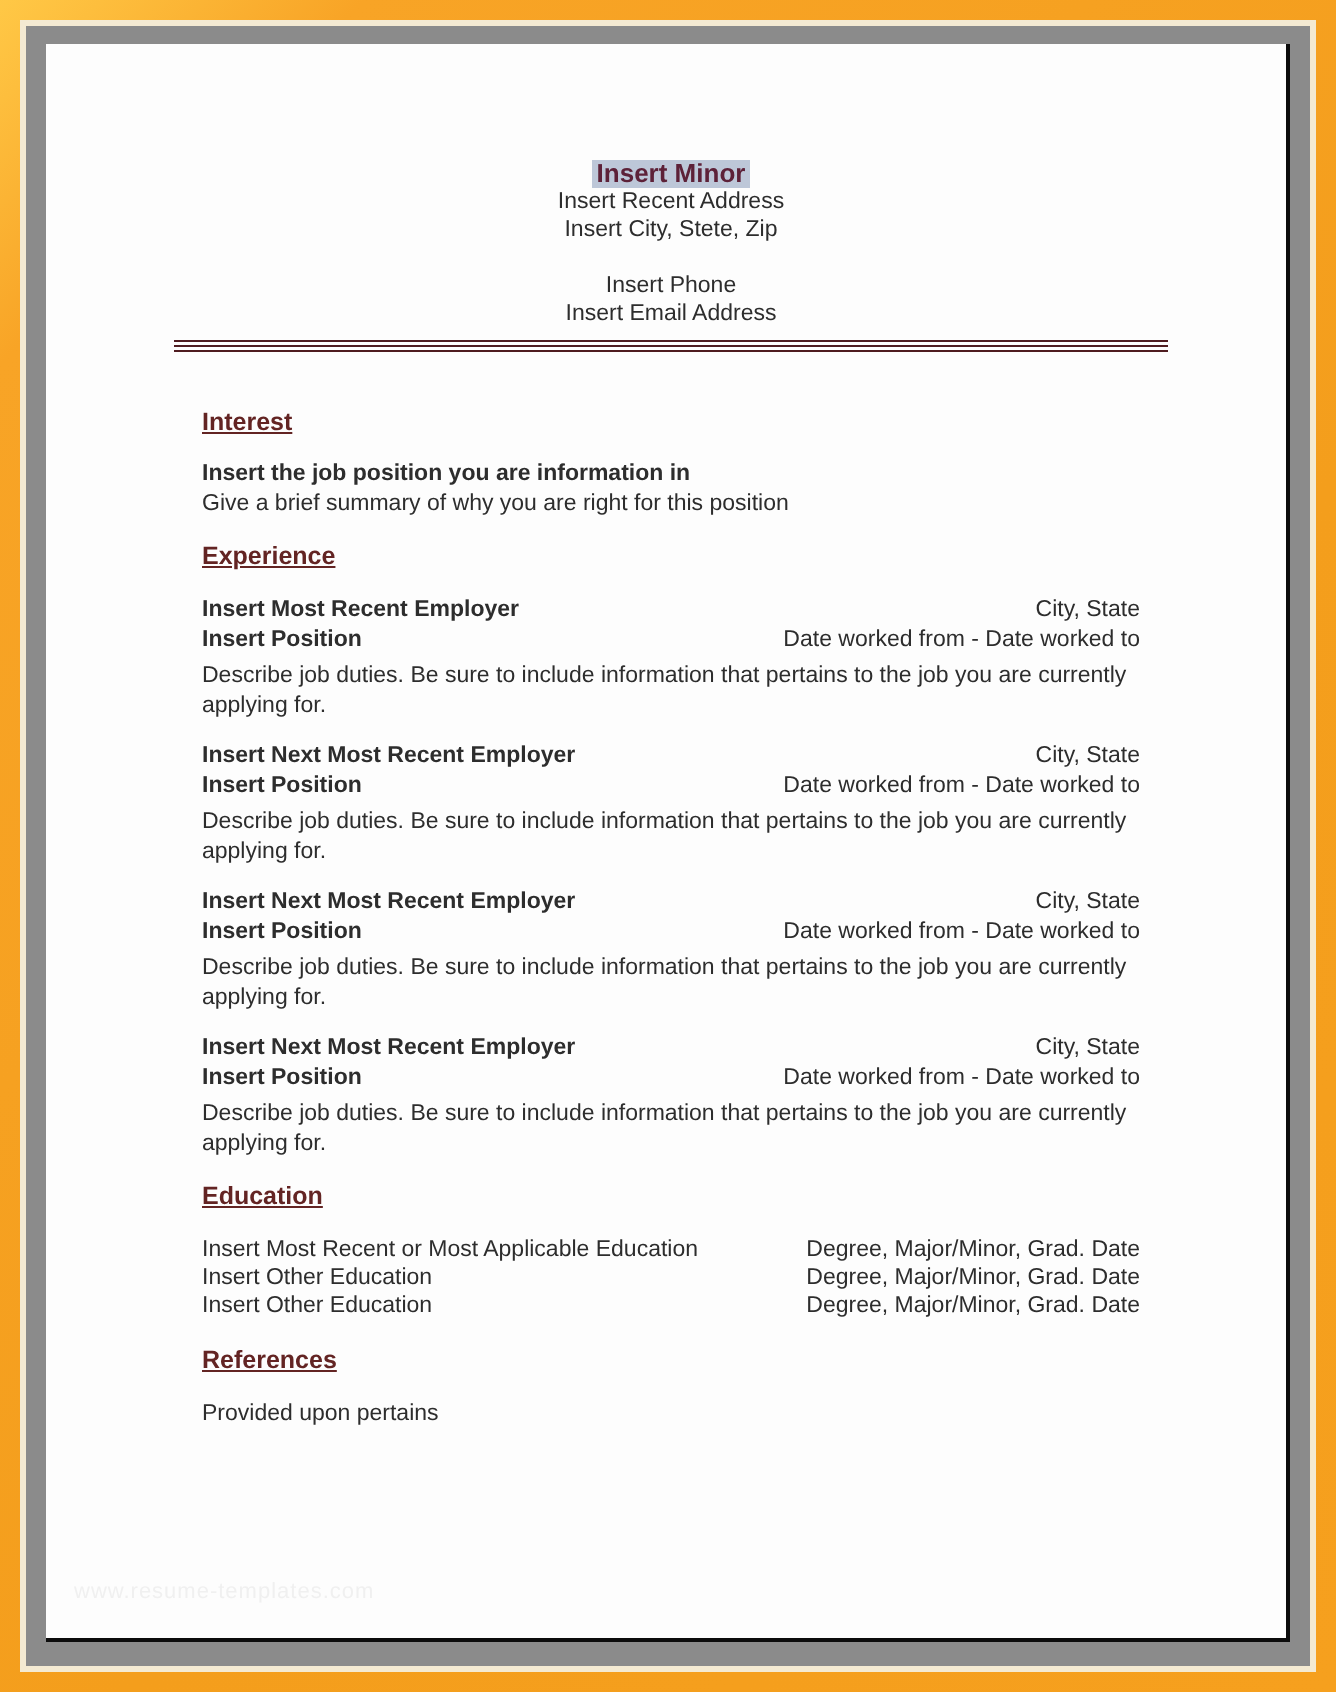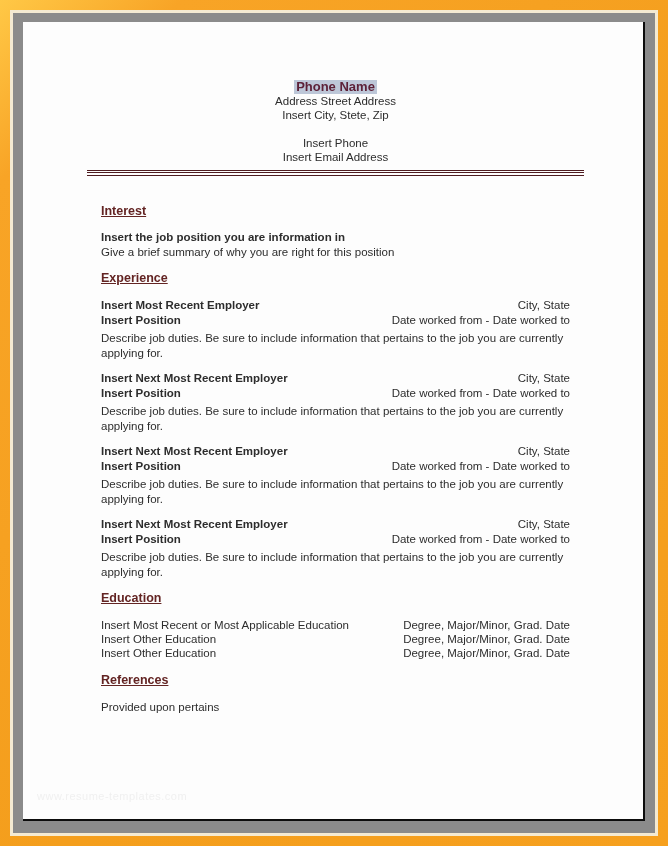--- a/index.html
+++ b/index.html
@@ -109,23 +109,23 @@
 </head>
 <body>
 
 <div class="frame-orange">
   <div class="frame-cream">
     <div class="frame-gray">
       <div class="page">
 
         <div class="doc-header">
           <div class="name-line">
-            <span class="name-highlight">Phone Name</span>
-          </div>
-          <div class="line">Address Street Address</div>
+            <span class="name-highlight">Insert Minor</span>
+          </div>
+          <div class="line">Insert Recent Address</div>
           <div class="line">Insert City, Stete, Zip</div>
           <div class="blank-line"></div>
           <div class="line">Insert Phone</div>
           <div class="line">Insert Email Address</div>
         </div>
 
         <div class="double-rule"></div>
 
         <div class="sec-title mt12">Interest</div>
         <div class="intro-block">

